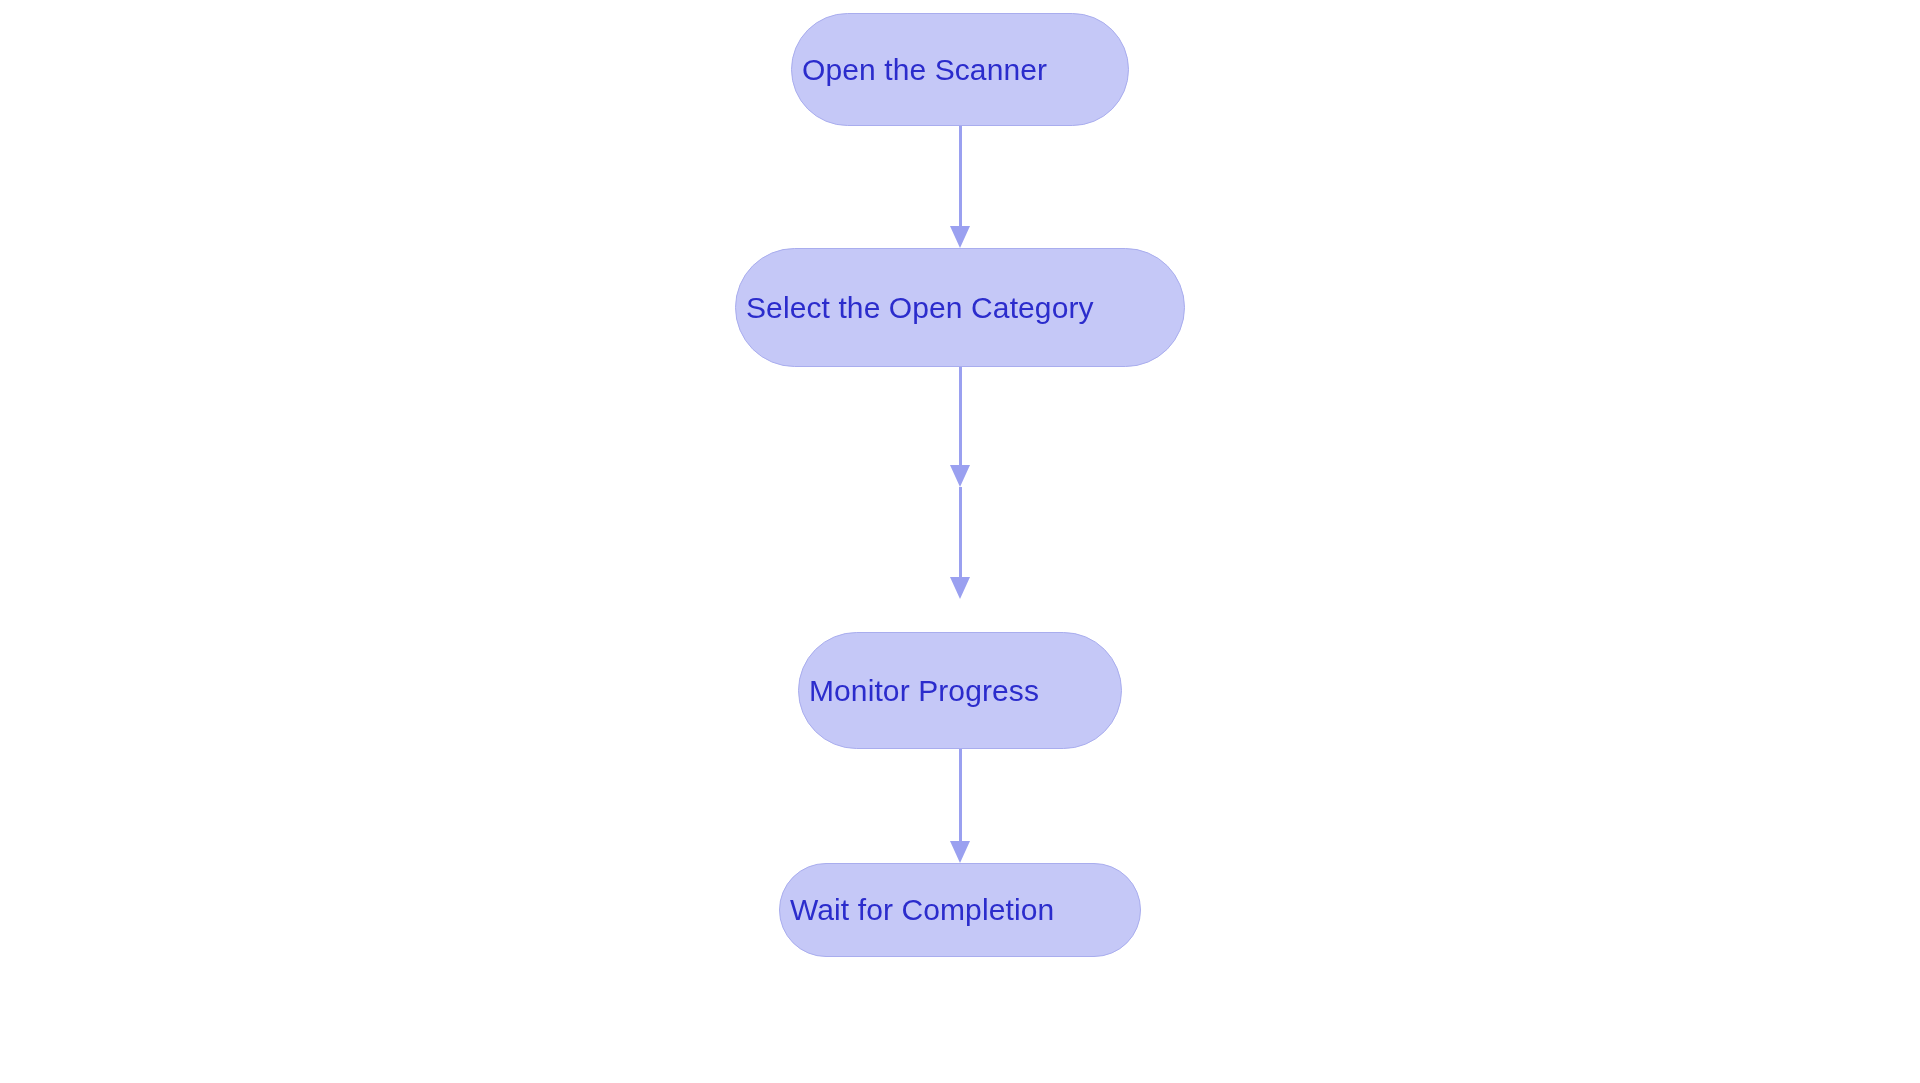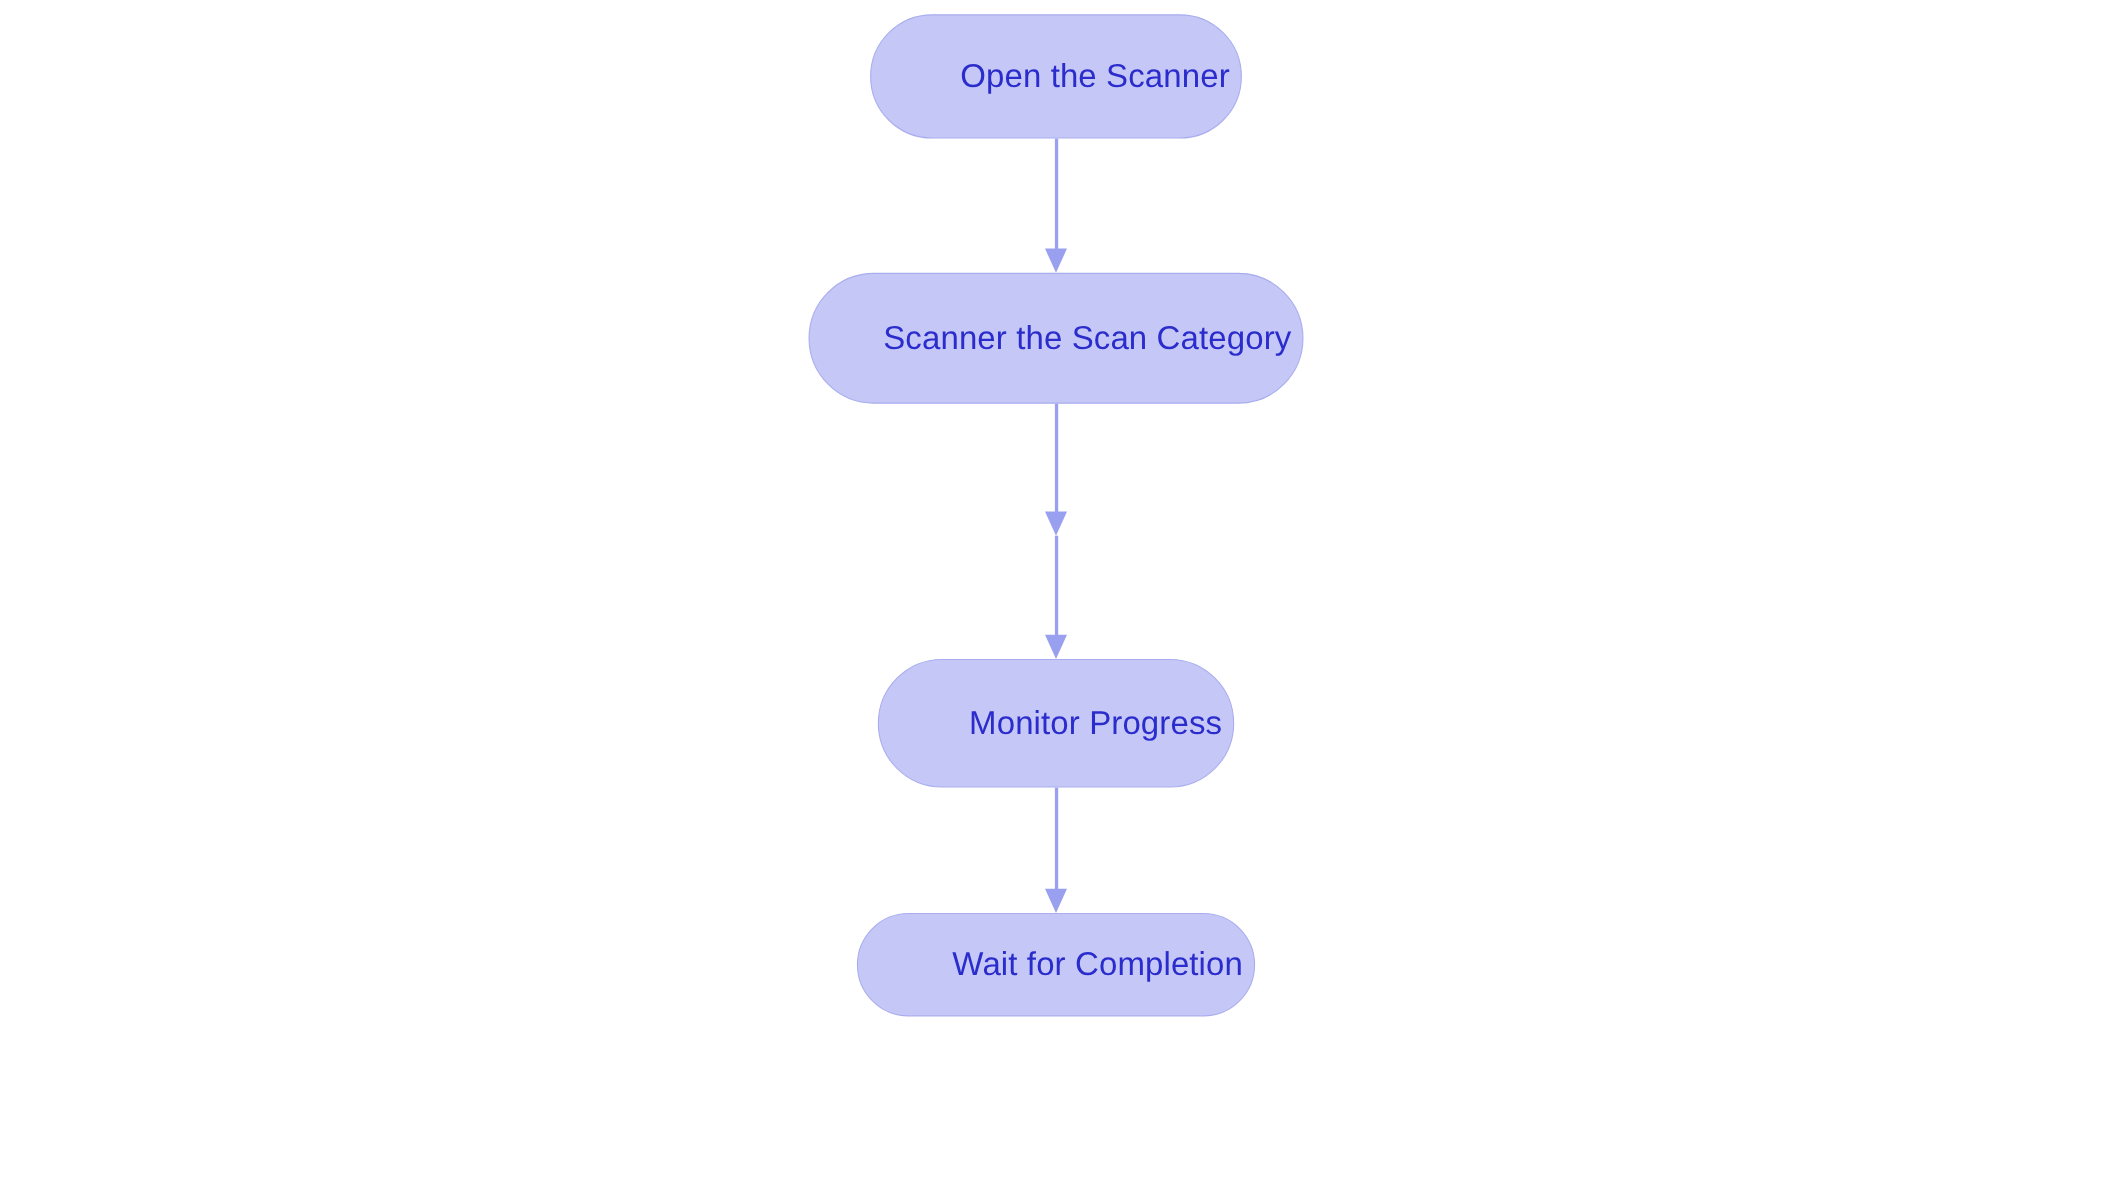--- a/index.html
+++ b/index.html
@@ -29,21 +29,21 @@
     height: 1083px;
     display: flex;
     flex-direction: column;
     align-items: center;
   }
 
   .node {
     box-sizing: border-box;
     display: flex;
     align-items: center;
-    justify-content: flex-end;
+    justify-content: flex-start;
     background: #c5c8f7;
     border: 1.6px solid #a9adee;
     border-radius: 9999px;
     color: #2b2ccc;
     font-size: 30px;
     font-weight: 400;
     letter-spacing: 0.1px;
     white-space: nowrap;
     text-align: center;
     line-height: 1;
@@ -51,21 +51,21 @@
 
   .node-label {
     display: block;
     padding: 0 10px;
   }
 
   
   .node-1 { width: 338px; height: 113px; margin-top: 13px; }
   .node-2 { width: 450px; height: 119px; }
   .node-3 { width: 320px; height: 110px; }
-  .node-4 { width: 324px; height: 117px; }
+  .node-4 { width: 324px; height: 117px; margin-top: 33px; }
   .node-5 { width: 362px; height: 94px; }
 
   .connector {
     position: relative;
     width: 24px;
     display: flex;
     flex-direction: column;
     align-items: center;
     justify-content: flex-start;
   }
@@ -98,21 +98,21 @@
     <div class="node node-1">
       <span class="node-label">Open the Scanner</span>
     </div>
 
     <div class="connector conn-1">
       <div class="connector-line"></div>
       <div class="connector-head"></div>
     </div>
 
     <div class="node node-2">
-      <span class="node-label">Scanner the Scan Category</span>
+      <span class="node-label">Select the Open Category</span>
     </div>
 
     <div class="connector conn-2">
       <div class="connector-line"></div>
       <div class="connector-head"></div>
     </div>
 
 
     <div class="connector conn-3">
       <div class="connector-line"></div>

